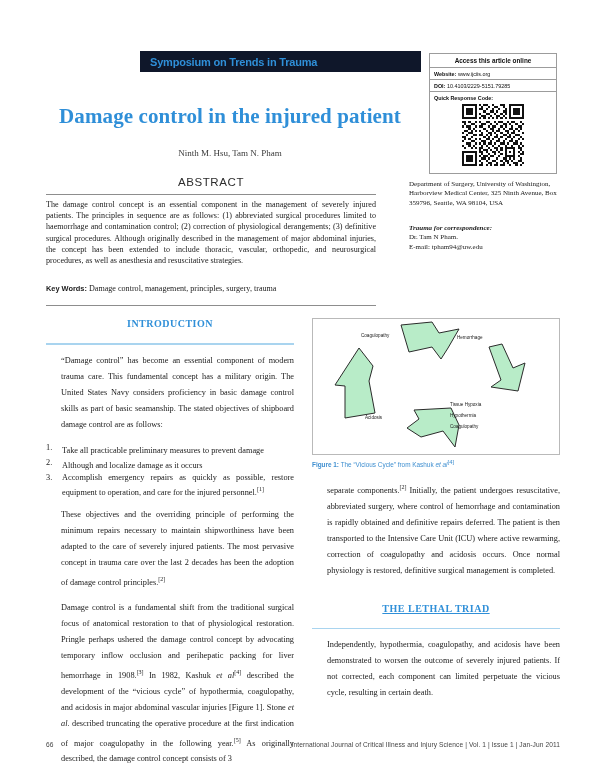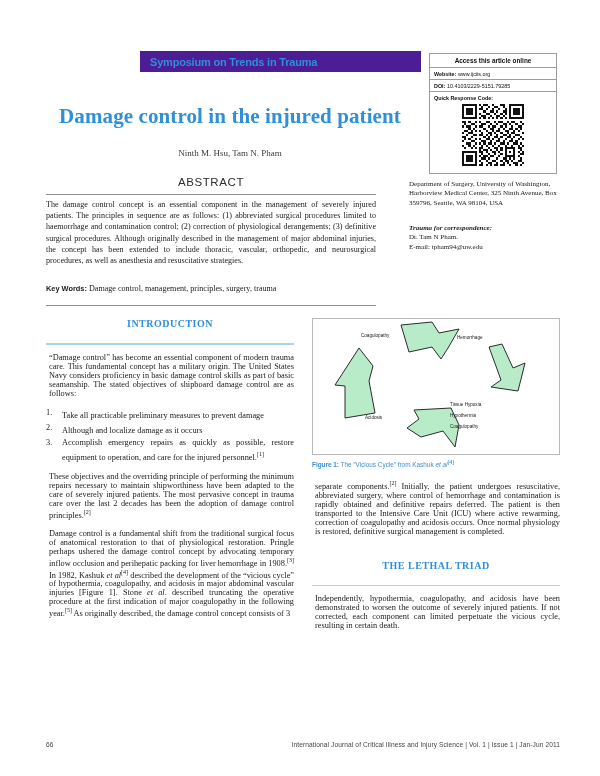--- a/index.html
+++ b/index.html
@@ -6,21 +6,21 @@
   body{
     width:600px;height:776px;background:#ffffff;
     font-family:"Liberation Serif", serif;
     color:#1a1a1a;overflow:hidden;position:relative;
   }
   .page{position:absolute;inset:0;}
 
   
   .banner{
     position:absolute;left:140px;top:51px;width:281px;height:21px;
-    background:#4c1d95;display:flex;align-items:center;
+    background:#0f172a;display:flex;align-items:center;
   }
   .banner-text{
     font-family:"Liberation Sans", sans-serif;
     font-weight:bold;font-size:11px;color:#2f8fd8;
     letter-spacing:-.2px;padding-left:10px;
   }
   .title{
     position:absolute;left:40px;top:104px;width:380px;
     text-align:center;font-size:21px;font-weight:bold;
     color:#2f8fd8;font-family:"Liberation Serif", serif;
@@ -92,21 +92,21 @@
   .col-right{
     position:absolute;left:312px;top:318px;width:248px;
   }
   .sec-head{
     text-align:center;font-family:"Liberation Serif", serif;
     font-weight:bold;font-size:10px;color:#2f8fd8;letter-spacing:.5px;
     padding-bottom:14px;
   }
   .sec-rule{height:1.5px;background:#a9d4ef;margin-bottom:8px;}
   p.body{
-    font-size:8.3px;line-height:9px;text-align:justify;margin:0 0 9px 3px;
+    font-size:8.3px;line-height:16px;text-align:justify;margin:0 0 9px 15px;
   }
   ol.objectives{
     margin:0 0 9px 0;padding:0;list-style:none;
     font-size:8.3px;line-height:11.6px;
   }
   ol.objectives li{
     display:flex;margin-bottom:1px;
   }
   ol.objectives li .num{width:16px;flex:0 0 16px;}
   ol.objectives li .txt{flex:1;text-align:justify;}
@@ -462,21 +462,21 @@
       <span class="fig-label" style="left:137px;top:83px;">Tissue Hypoxia</span>
       <span class="fig-label" style="left:137px;top:94px;">Hypothermia</span>
       <span class="fig-label" style="left:137px;top:105px;">Coagulopathy</span>
       <span class="fig-label" style="left:52px;top:96px;">Acidosis</span>
     </div>
 
     <div class="fig-caption"><b>Figure 1:</b><span> The “Vicious Cycle” from Kashuk </span><i>et al</i><sup>[4]</sup></div>
 
     <p class="body"><span>separate components.</span><sup>[2]</sup><span> Initially, the patient undergoes resuscitative, abbreviated surgery, where control of hemorrhage and contamination is rapidly obtained and definitive repairs deferred. The patient is then transported to the Intensive Care Unit (ICU) where active rewarming, correction of coagulopathy and acidosis occurs. Once normal physiology is restored, definitive surgical management is completed.</span></p>
 
-    <div class="sec-head" style="margin-top:24px;">THE LETHAL TRIAD</div>
+    <div class="sec-head" style="margin-top:24px;text-decoration:underline;">THE LETHAL TRIAD</div>
     <div class="sec-rule"></div>
 
     <p class="body">Independently, hypothermia, coagulopathy, and acidosis have been demonstrated to worsen the outcome of severely injured patients. If not corrected, each component can limited perpetuate the vicious cycle, resulting in certain death.</p>
   </div>
 
   <div class="footer">
     <span class="pg">66</span>
     <span class="mid">International Journal of Critical Illness and Injury Science  |  Vol. 1  |  Issue 1  |  Jan-Jun 2011</span>
   </div>
 

